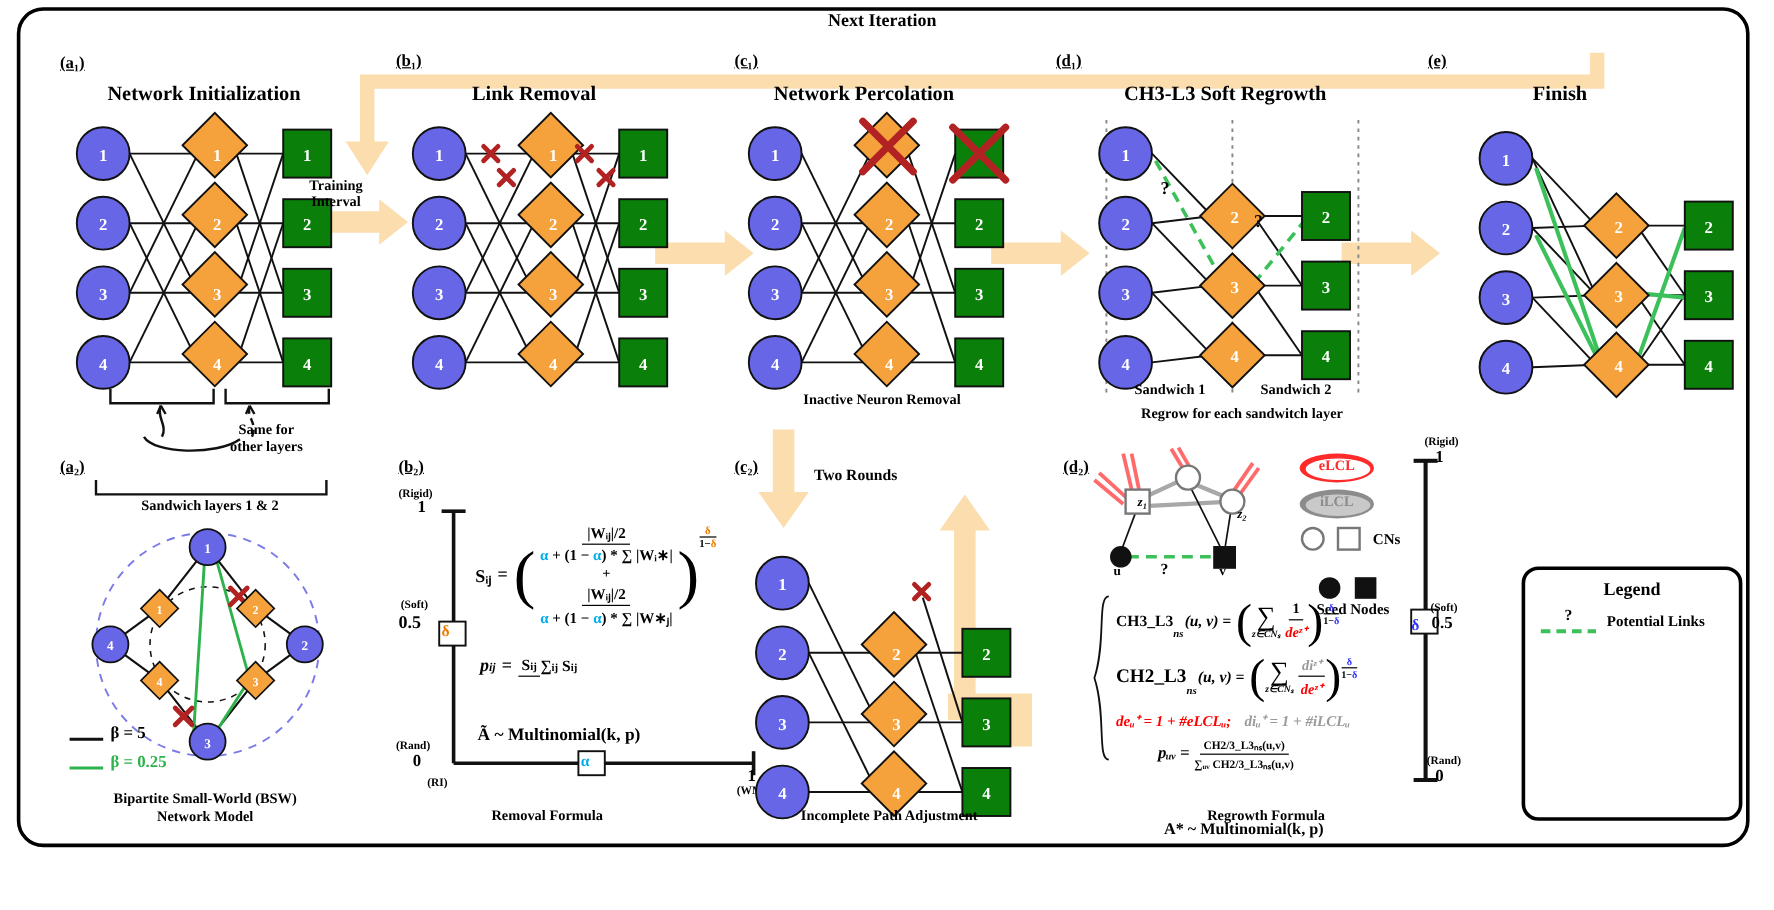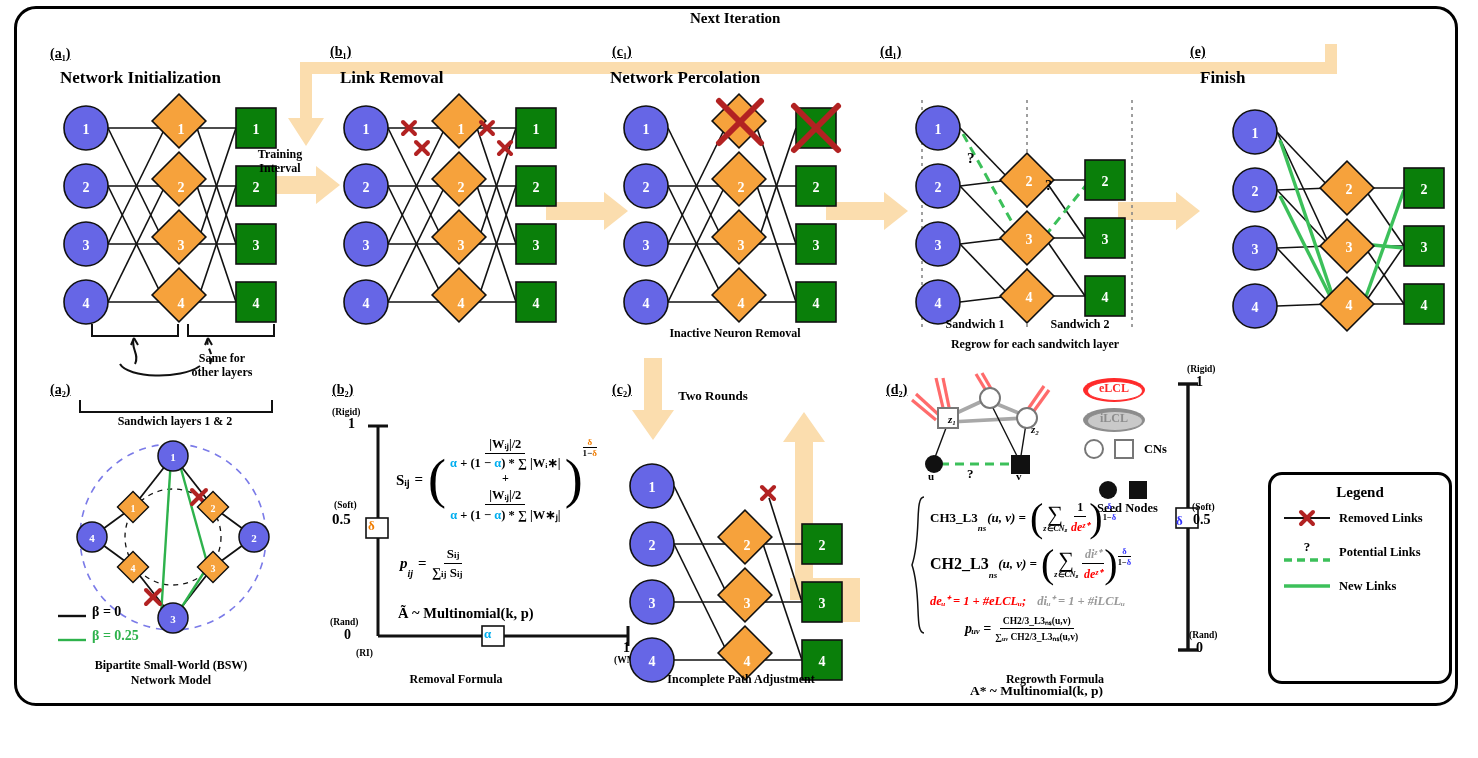--- a/index.html
+++ b/index.html
@@ -1,20 +1,20 @@
 <!DOCTYPE html>
 <html><head>
 <meta charset="utf-8">
 <style>
   html,body{margin:0;padding:0;background:#fff;}
   body{width:1478px;height:758px;font-family:"Liberation Serif",serif;color:#000;overflow:hidden;}
   #root{position:relative;width:1310px;height:758px;}
   .abs{position:absolute;}
   .panel-tag{font-size:14px;font-weight:bold;text-decoration:underline;}
-  .panel-title{font-size:17px;font-weight:bold;}
+  .panel-title{font-size:17px;font-weight:bold;text-align:center;}
   .cap{font-size:12px;font-weight:bold;text-align:center;}
   .tiny{font-size:9.5px;font-weight:bold;}
   svg{display:block;overflow:visible;}
   .frame{border:3px solid #000;border-radius:22px;position:absolute;left:14px;top:6px;width:1444px;height:700px;box-sizing:border-box;}
   .legendbox{border:3px solid #000;border-radius:14px;position:absolute;left:1268px;top:472px;width:184px;height:212px;box-sizing:border-box;background:#fff;}
   .legend-title{font-size:15px;font-weight:bold;text-align:center;margin-top:9px;}
   .leg-row{display:flex;align-items:center;height:34px;margin-left:8px;}
   .leg-ico{width:56px;display:flex;justify-content:center;align-items:center;}
   .leg-lab{font-size:12.5px;font-weight:bold;margin-left:4px;}
   .bluec{color:#00AEEF;}
@@ -173,21 +173,21 @@
       <text x="165" y="78" text-anchor="middle" fill="#fff" font-size="10" font-weight="bold" font-family="Liberation Serif, serif">2</text>
       <text x="165" y="138" text-anchor="middle" fill="#fff" font-size="10" font-weight="bold" font-family="Liberation Serif, serif">3</text>
       <text x="85" y="138" text-anchor="middle" fill="#fff" font-size="10" font-weight="bold" font-family="Liberation Serif, serif">4</text>
     </g>
   </svg>
 
   <svg class="abs" style="left:56px;top:606px;" width="34" height="46">
     <line x1="2" y1="10" x2="30" y2="10" stroke="#111" stroke-width="2.4"></line>
     <line x1="2" y1="34" x2="30" y2="34" stroke="#2EB24C" stroke-width="2.4"></line>
   </svg>
-  <div class="abs" style="left:92px;top:604px;font-size:14px;font-weight:bold;">β = 0</div>
+  <div class="abs" style="left:92px;top:604px;font-size:14px;font-weight:bold;">β = 5</div>
   <div class="abs" style="left:92px;top:628px;font-size:14px;font-weight:bold;color:#2EB24C;">β = 0.25</div>
 
   <div class="abs cap" style="left:36px;top:658px;width:270px;">Bipartite Small-World (BSW)</div>
   <div class="abs cap" style="left:36px;top:673px;width:270px;">Network Model</div>
 
   <div class="abs cap" style="left:240px;top:147px;width:80px;line-height:1.2;"><span>Training</span><br><span>Interval</span></div>
 
   <div class="abs panel-tag" style="left:330px;top:44px;">(b₁)</div>
   <div class="abs panel-title" style="left:340px;top:68px;width:210px;">Link Removal</div>
 
@@ -292,21 +292,21 @@
         <span class="orangec">δ</span>
         <span style="border-top:1.2px solid #000;"><span>1−</span><span class="orangec">δ</span></span>
       </span>
     </div>
   </div>
 
   <div class="abs" style="left:400px;top:546px;display:flex;align-items:center;">
     <span style="font-size:15px;font-weight:bold;font-style:italic;">p</span>
       <span style="font-size:10px;font-weight:bold;font-style:italic;align-self:flex-end;margin-bottom:2px;">ij</span>
     <span style="font-size:15px;font-weight:bold;margin:0 5px;">=</span>
-    <span style="display:inline-flex;flex-direction:column;align-items:flex-end;font-size:13px;font-weight:bold;">
+    <span style="display:inline-flex;flex-direction:row;align-items:flex-start;font-size:13px;font-weight:bold;">
       <span style="border-bottom:1.6px solid #000;padding:0 3px 1px;">S<span style="font-size:9px;">ij</span></span>
       <span style="padding-top:1px;">∑<span style="font-size:9px;">ij</span> S<span style="font-size:9px;">ij</span></span>
     </span>
   </div>
 
   <div class="abs" style="left:398px;top:605px;font-size:14.5px;font-weight:bold;">Ã ~ Multinomial(k, p)</div>
 
   <div class="abs cap" style="left:366px;top:672px;width:180px;">Removal Formula</div>
 
   <div class="abs panel-tag" style="left:612px;top:44px;">(c₁)</div>
@@ -408,20 +408,21 @@
       <text x="196" y="208" text-anchor="middle" fill="#fff" font-size="14" font-weight="bold" font-family="Liberation Serif, serif">4</text>
     </g>
     <g stroke="#B22222" stroke-width="4" stroke-linecap="round">
       <line x1="136" y1="29" x2="148" y2="41"></line>
         <line x1="148" y1="29" x2="136" y2="41"></line>
     </g>
   </svg>
   <div class="abs cap" style="left:596px;top:672px;width:290px;">Incomplete Path Adjustment</div>
 
   <div class="abs panel-tag" style="left:880px;top:44px;">(d₁)</div>
+  <div class="abs panel-title" style="left:896px;top:68px;width:250px;">CH3-L3 Soft Regrowth</div>
 
   <svg class="abs" style="left:905px;top:96px;" width="270" height="236">
     <g stroke="#888" stroke-width="1.6" stroke-dasharray="3,4" fill="none">
       <line x1="17" y1="4" x2="17" y2="232"></line>
       <line x1="122" y1="4" x2="122" y2="232"></line>
       <line x1="227" y1="4" x2="227" y2="232"></line>
     </g>
     <g stroke="#111" stroke-width="1.6" fill="none">
       <line x1="55" y1="32" x2="105" y2="84"></line>
       <line x1="55" y1="90" x2="105" y2="84"></line>
@@ -659,47 +660,27 @@
       <rect x="182" y="180" width="40" height="40" fill="#0A7F0A" stroke="#111" stroke-width="1.6"></rect>
       <text x="202" y="90" text-anchor="middle" fill="#fff" font-size="14" font-weight="bold" font-family="Liberation Serif, serif">2</text>
       <text x="202" y="148" text-anchor="middle" fill="#fff" font-size="14" font-weight="bold" font-family="Liberation Serif, serif">3</text>
       <text x="202" y="206" text-anchor="middle" fill="#fff" font-size="14" font-weight="bold" font-family="Liberation Serif, serif">4</text>
     </g>
   </svg>
 
   <div class="legendbox">
     <div class="legend-title">Legend</div>
 
-    <div class="leg-row">
-      <div class="leg-ico">
-        <svg width="50" height="22">
-          <line x1="2" y1="11" x2="48" y2="11" stroke="#111" stroke-width="1.8"></line>
-          <g stroke="#B22222" stroke-width="4" stroke-linecap="round">
-            <line x1="19" y1="5" x2="31" y2="17"></line>
-              <line x1="31" y1="5" x2="19" y2="17"></line>
-          </g>
-        </svg>
-      </div>
-      <div class="leg-lab">Removed Links</div>
-    </div>
 
 
     <div class="leg-row">
       <div class="leg-ico" style="flex-direction:column;">
         <svg width="50" height="28">
           <text x="25" y="13" text-anchor="middle" font-size="13" font-weight="bold" font-family="Liberation Serif, serif">?</text>
           <line x1="2" y1="22" x2="48" y2="22" stroke="#3CC05A" stroke-width="3.4" stroke-dasharray="8,5"></line>
         </svg>
       </div>
       <div class="leg-lab">Potential Links</div>
     </div>
 
-    <div class="leg-row">
-      <div class="leg-ico">
-        <svg width="50" height="16">
-          <line x1="2" y1="8" x2="48" y2="8" stroke="#3CC05A" stroke-width="3.4"></line>
-        </svg>
-      </div>
-      <div class="leg-lab">New Links</div>
-    </div>
   </div>
 
 </div>
 
 </body></html>

